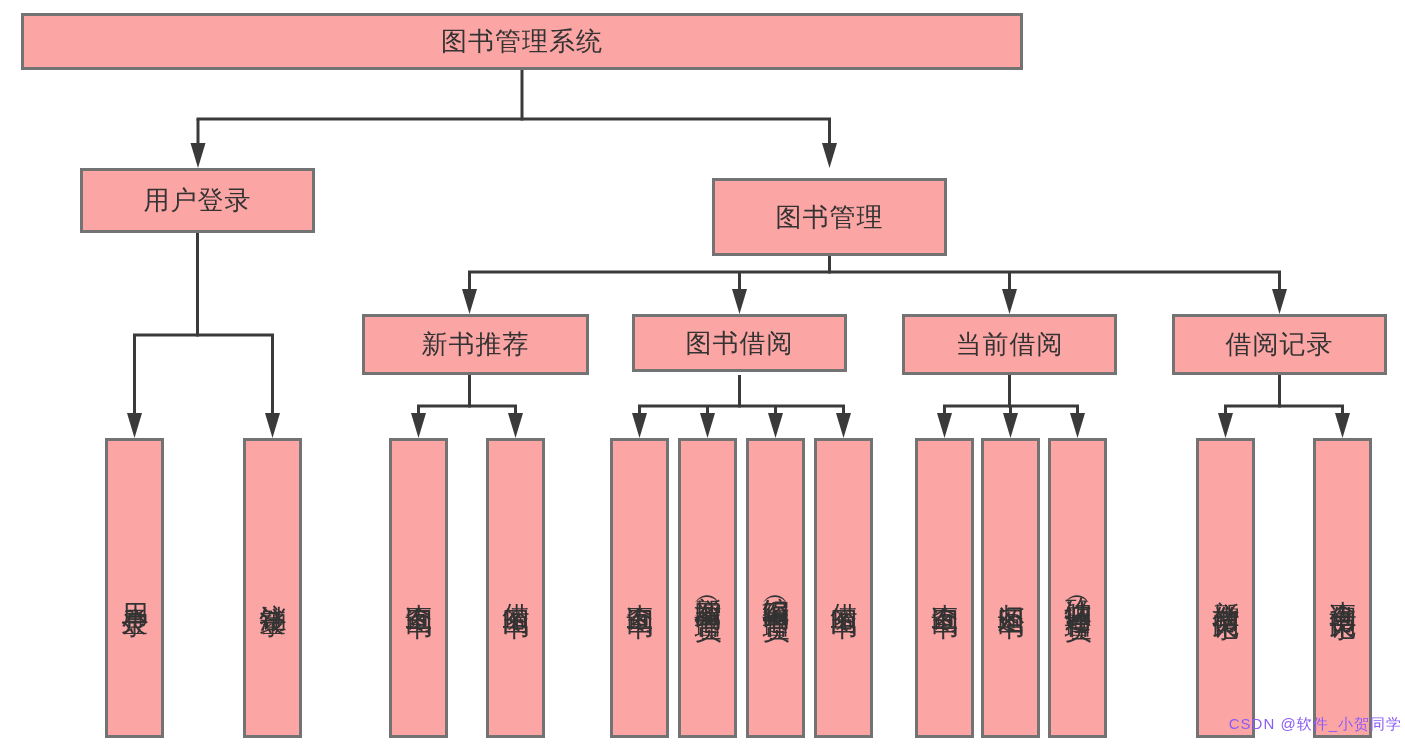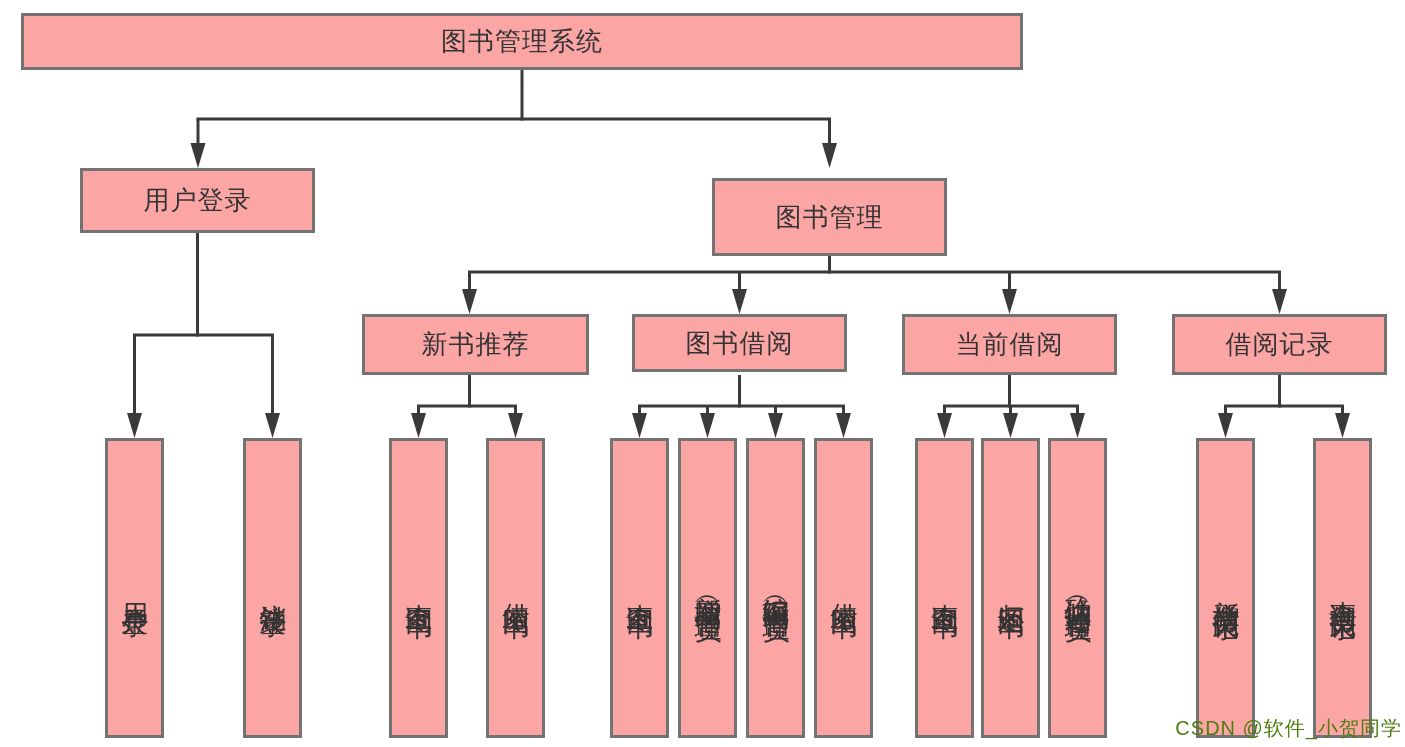--- a/index.html
+++ b/index.html
@@ -35,22 +35,22 @@
     writing-mode: vertical-rl;
     text-orientation: mixed;
     font-size: 27px;
     line-height: 1;
     letter-spacing: 3px;
   }
   .watermark {
     position: absolute;
     right: 3px;
     top: 715px;
-    font-size: 20px;
-    color: #4d7c0f;
+    font-size: 15px;
+    color: #8b5cf6;
     letter-spacing: 1px;
     z-index: 10;
     white-space: nowrap;
   }
 </style>
 </head>
 <body>
 
 <div id="stage">
 

